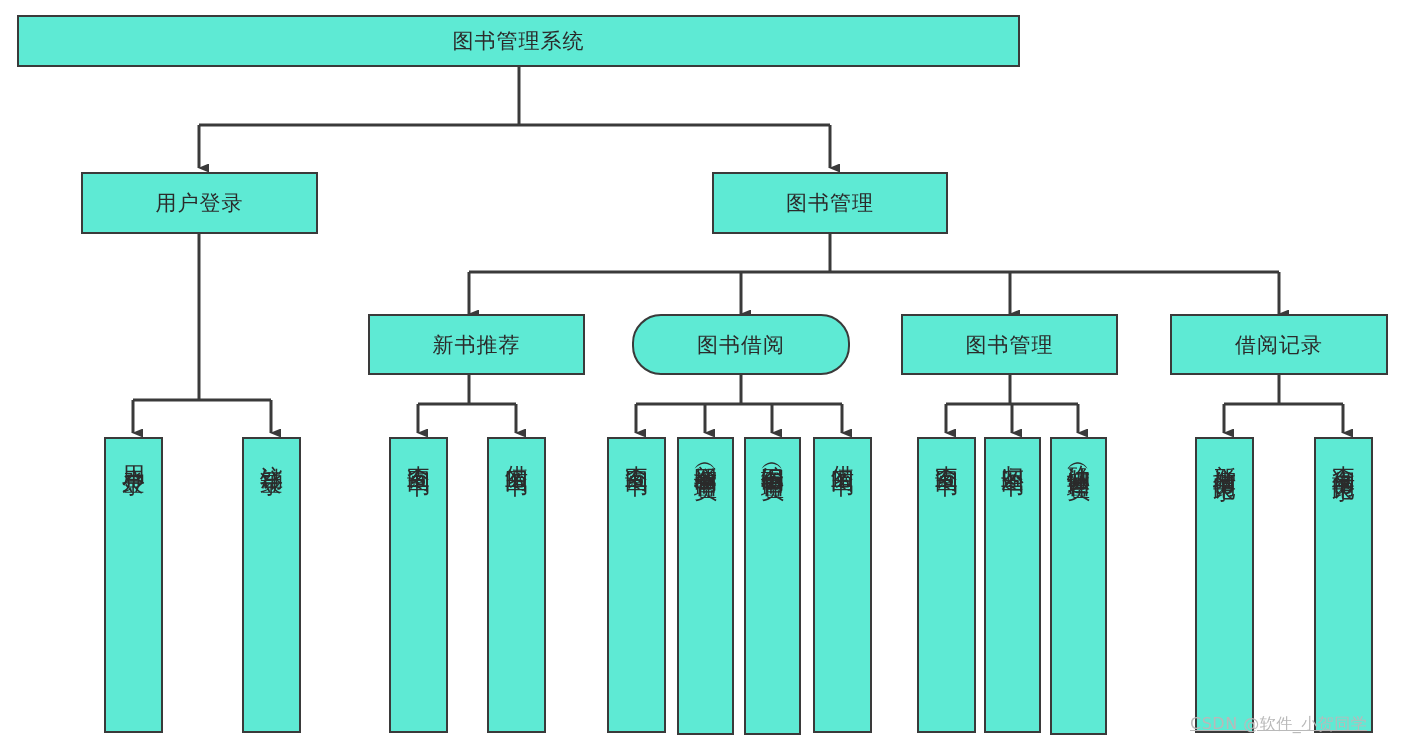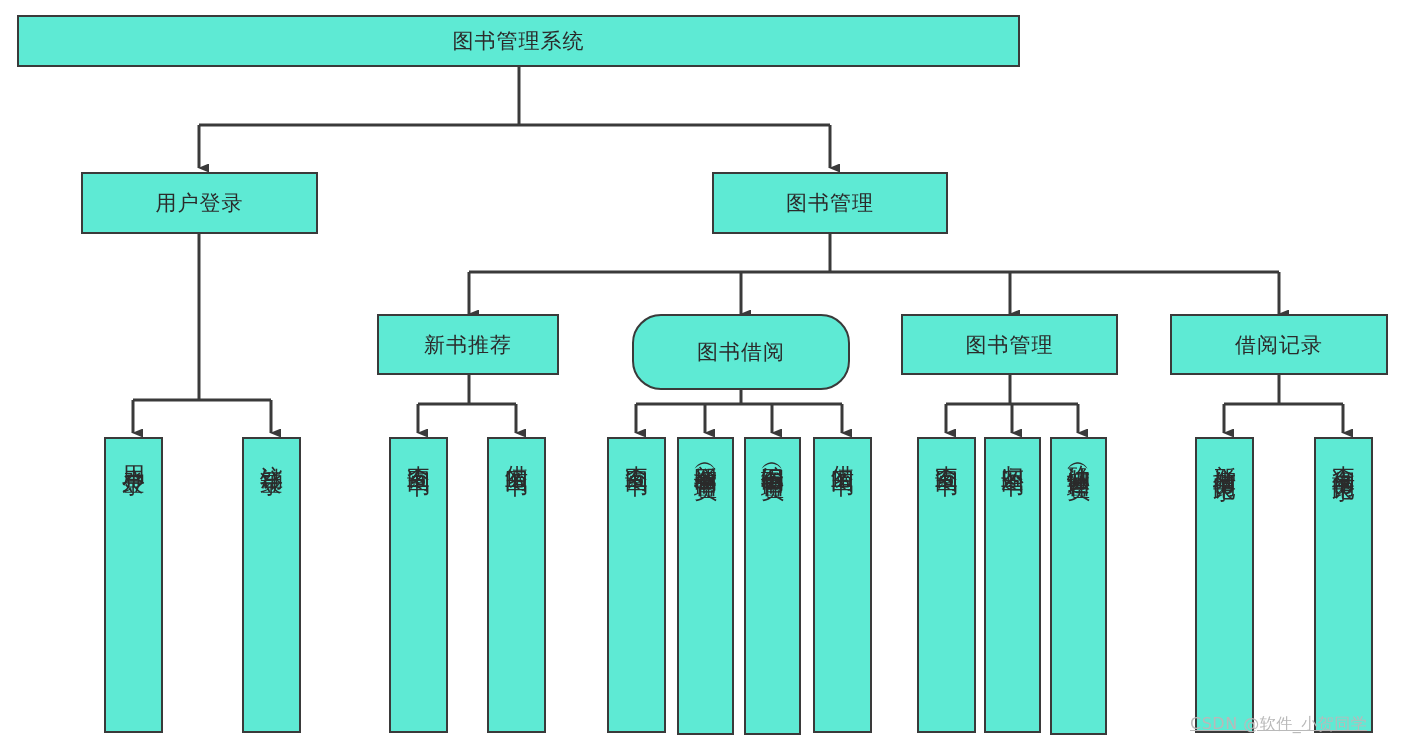--- a/index.html
+++ b/index.html
@@ -127,24 +127,24 @@
     <span>图书管理系统</span>
   </div>
 
   <div class="node horiz" style="left:81px; top:172px; width:237px; height:62px;">
     <span>用户登录</span>
   </div>
   <div class="node horiz" style="left:712px; top:172px; width:236px; height:62px;">
     <span>图书管理</span>
   </div>
 
-  <div class="node horiz" style="left:377px; top:314px; width:182px; height:61px;font-family:Liberation Serif, serif;">
+  <div class="node horiz" style="left:368px; top:314px; width:217px; height:61px;font-family:Liberation Serif, serif;">
     <span>新书推荐</span>
   </div>
-  <div class="node horiz" style="left:632px; top:314px; width:218px; height:76px;border-radius:29px;">
+  <div class="node horiz" style="left:632px; top:314px; width:218px; height:61px;border-radius:29px;">
     <span>图书借阅</span>
   </div>
   <div class="node horiz" style="left:901px; top:314px; width:217px; height:61px;">
     <span>图书管理</span>
   </div>
   <div class="node horiz" style="left:1170px; top:314px; width:218px; height:61px;">
     <span>借阅记录</span>
   </div>
 
   <div class="node vert" style="left:104px; top:437px; width:59px; height:296px;">

